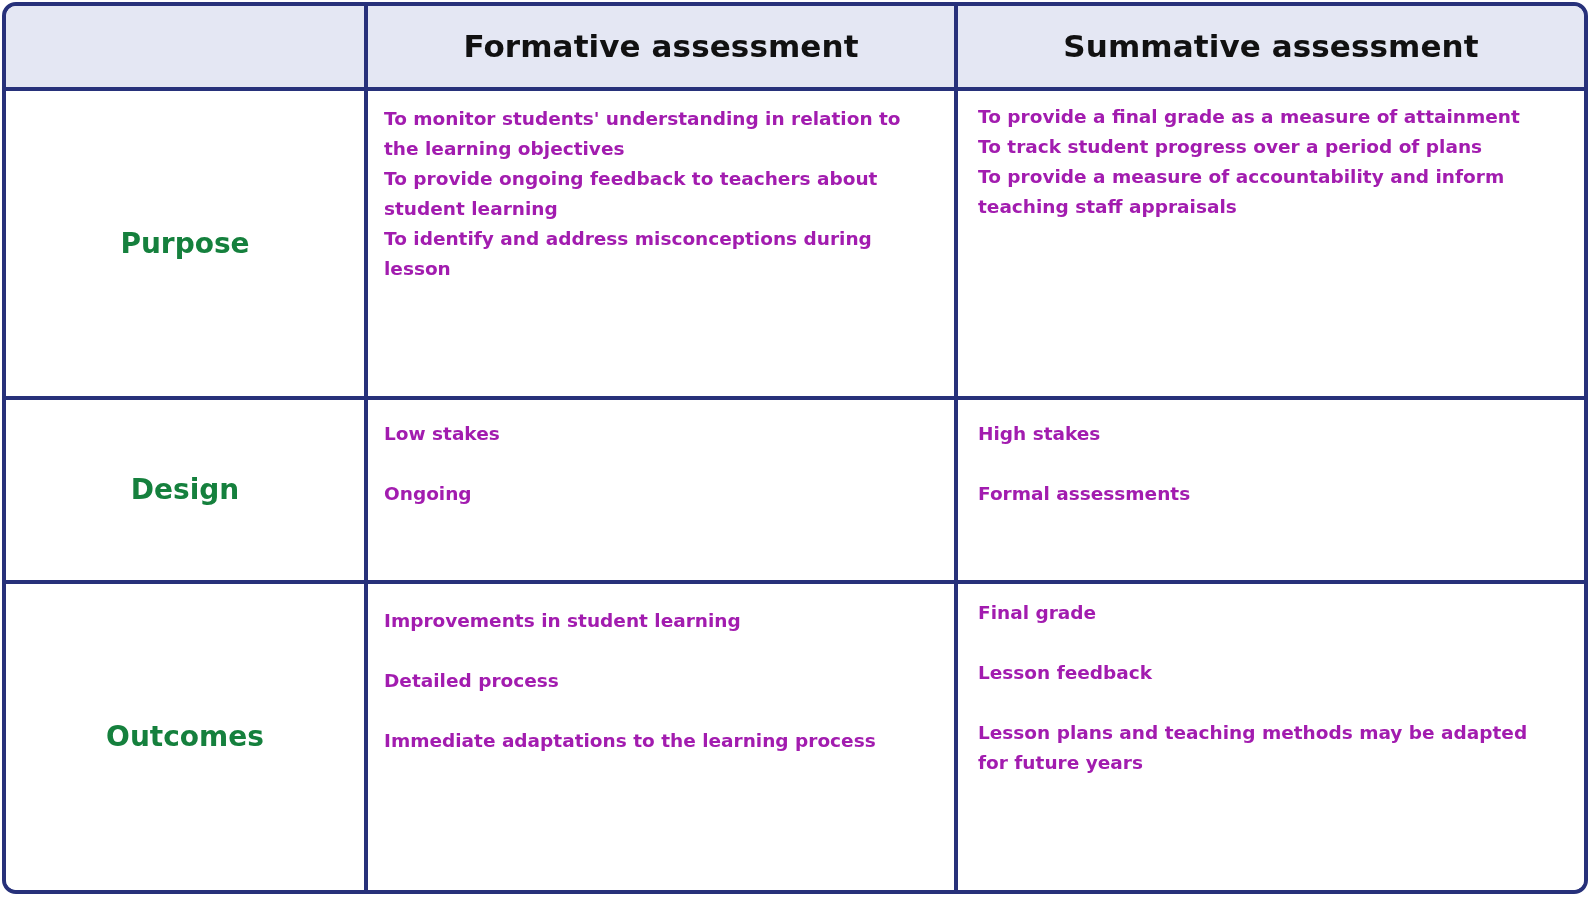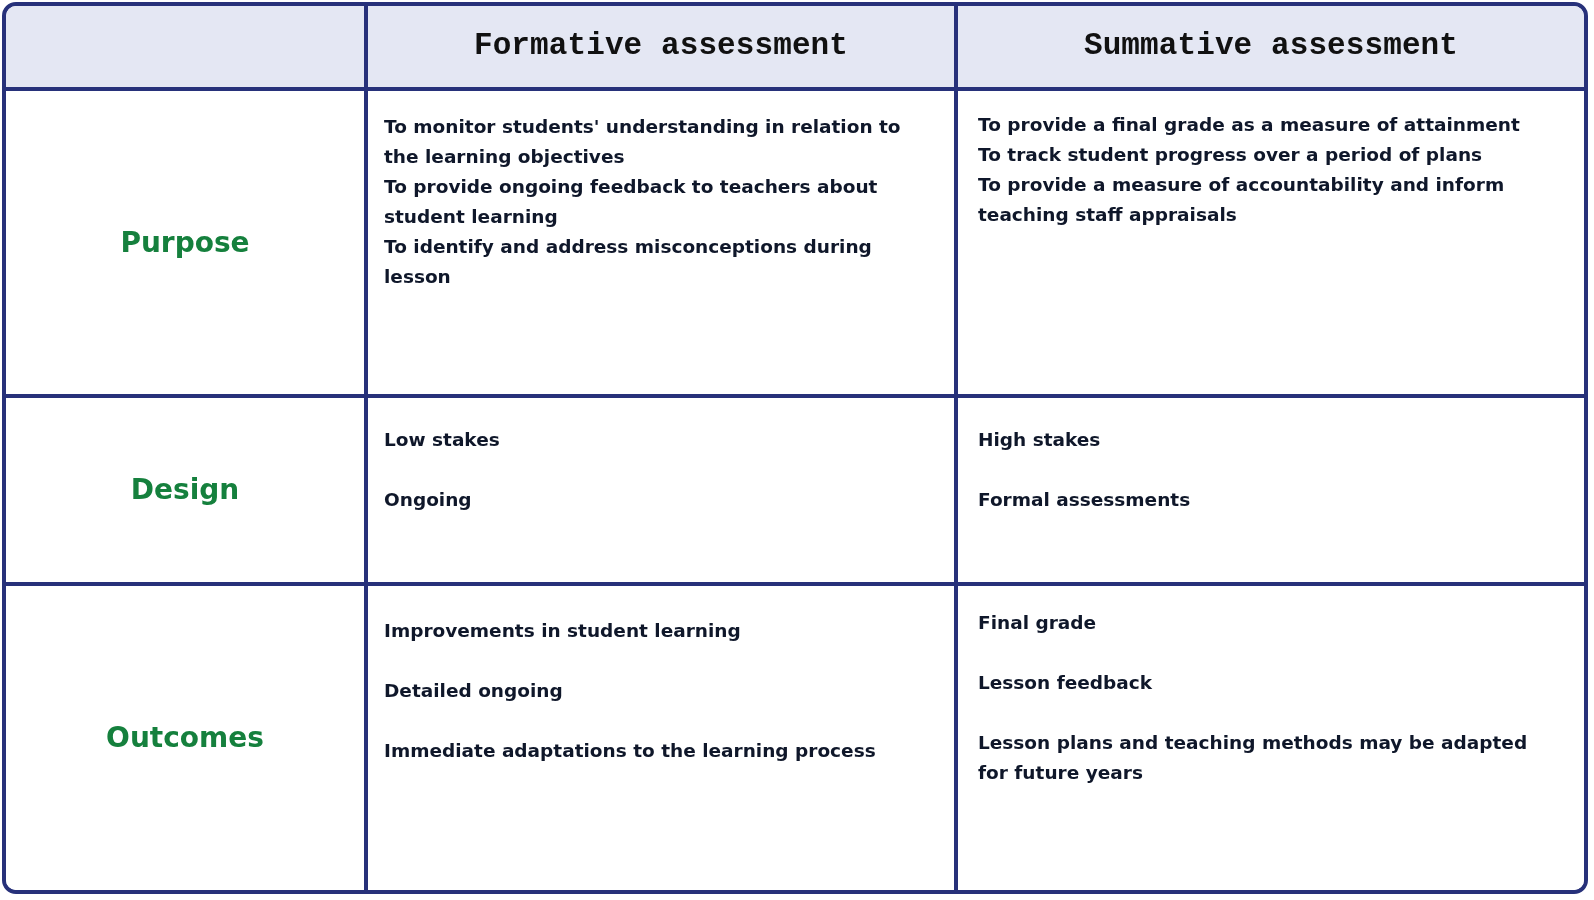--- a/index.html
+++ b/index.html
@@ -53,21 +53,20 @@
   thead th.hdr-form {
     border-right: 4px solid #27317a;
   }
   .hdr-text {
     font-size: 31px;
     font-weight: 700;
     color: #111111;
     text-align: center;
     letter-spacing: 0.1px;
     line-height: 1.1;
-    font-family: Liberation Mono, monospace;
   }
 
   
   tbody tr { border-bottom: 4px solid #27317a; }
   tbody tr:last-child { border-bottom: none; }
 
   tbody td {
     padding: 0;
     vertical-align: top;
     background: #ffffff;
@@ -89,23 +88,22 @@
     font-weight: 700;
     color: #15803d;
     text-align: center;
     line-height: 1.15;
   }
 
   .cell-body {
     padding: 14px 20px 10px 16px;
     font-size: 18.5px;
     font-weight: 700;
-    color: #0f172a;
+    color: #a21caf;
     line-height: 1.62;
-    margin-top: 8px;
   }
   .cell-form .cell-body { padding-left: 16px; padding-right: 34px; }
   .cell-summ .cell-body { padding-left: 20px; padding-right: 30px; }
 
   .cell-body p {
     margin: 0;
   }
   
   .cell-body.tight p + p { margin-top: 0; }
   
@@ -181,21 +179,21 @@
             </div>
           </td>
         </tr>
         <tr class="row-outcomes">
           <td class="cell-label">
             <div class="row-label">Outcomes</div>
           </td>
           <td class="cell-form">
             <div class="cell-body spaced">
               <p>Improvements in student learning</p>
-              <p>Detailed ongoing</p>
+              <p>Detailed process</p>
               <p>Immediate adaptations to the learning process</p>
             </div>
           </td>
           <td class="cell-summ">
             <div class="cell-body spaced">
               <p>Final grade</p>
               <p>Lesson feedback</p>
               <p>Lesson plans and teaching methods may be adapted for future years</p>
             </div>
           </td>

